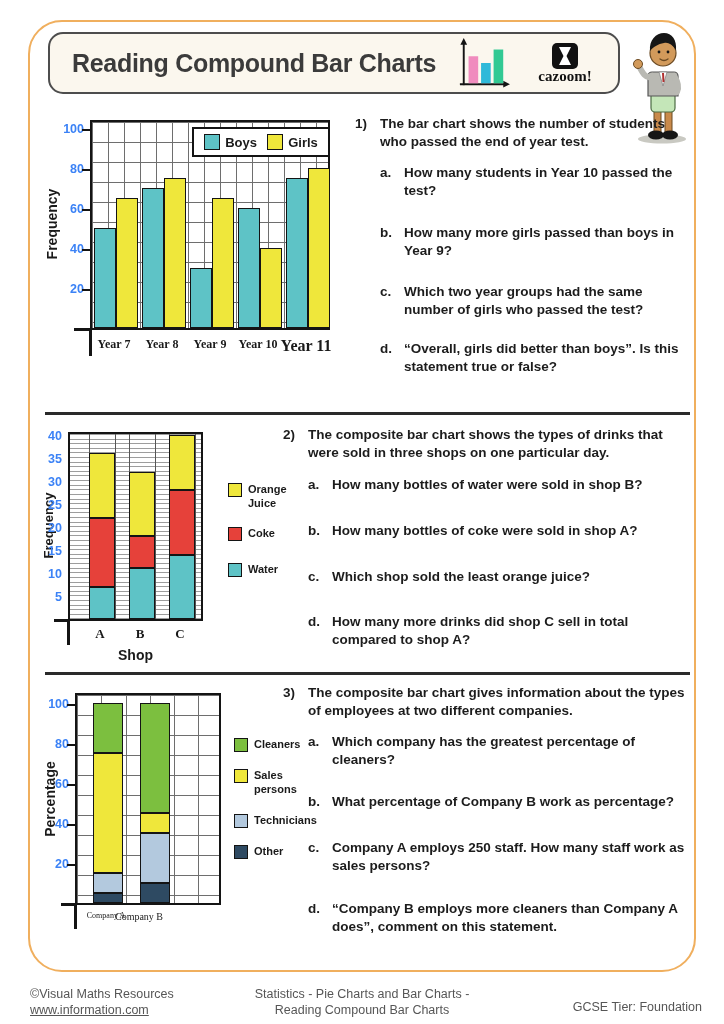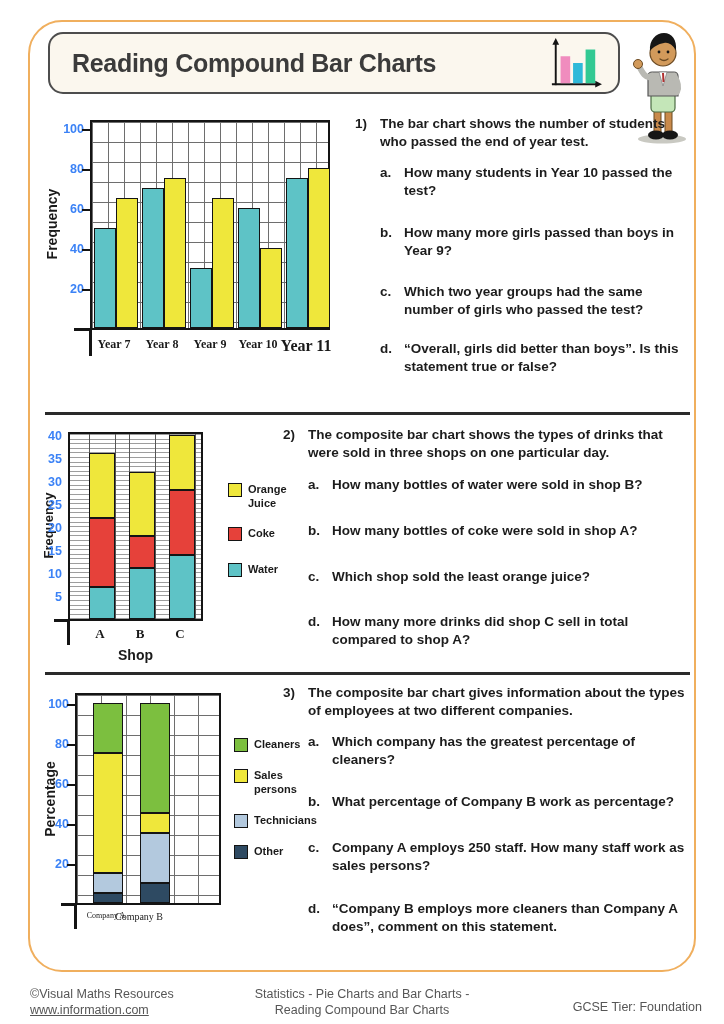--- a/index.html
+++ b/index.html
@@ -79,20 +79,27 @@
   <div id="page-title">Reading Compound Bar Charts</div>
   <svg id="chart-icon" viewBox="0 0 58 54">
     <line x1="9" y1="50" x2="9" y2="6" stroke="#141414" stroke-width="2"></line>
     <polygon points="9,1 5.5,8 12.5,8" fill="#141414"></polygon>
     <line x1="5" y1="49" x2="52" y2="49" stroke="#141414" stroke-width="2"></line>
     <polygon points="57,49 50,45.5 50,52.5" fill="#141414"></polygon>
     <rect id="icon-bar1" x="14" y="20" width="10" height="28" fill="#F08CBE"></rect>
     <rect id="icon-bar2" x="27" y="27" width="10" height="21" fill="#2FB9D9"></rect>
     <rect id="icon-bar3" x="40" y="13" width="10" height="35" fill="#32C993"></rect>
   </svg>
+  <div id="logo">
+    <svg width="28" height="28" viewBox="0 0 28 28">
+      <rect x="1" y="1" width="26" height="26" rx="5" fill="#111"></rect>
+      <polygon points="8,5 20,5 15.5,14 20,23 8,23 12.5,14" fill="#fff"></polygon>
+    </svg>
+    <div id="logo-text">cazoom!</div>
+  </div>
 </div>
 
 <svg class="abs" style="left:624px; top:28px;" width="76" height="118" viewBox="0 0 76 118">
   <ellipse cx="38" cy="111" rx="24" ry="4.5" fill="#c9c9c2"></ellipse>
   <rect x="30" y="80" width="7" height="26" fill="#C98A4B" stroke="#6b4a23"></rect>
   <rect x="41" y="80" width="7" height="26" fill="#C98A4B" stroke="#6b4a23"></rect>
   <ellipse cx="32" cy="107" rx="8" ry="4.5" fill="#161616"></ellipse>
   <ellipse cx="46" cy="107" rx="8" ry="4.5" fill="#161616"></ellipse>
   <path d="M27,66 h24 v14 a4,4 0 0 1 -4,4 h-16 a4,4 0 0 1 -4,-4 z" fill="#C4E6B8" stroke="#4c6b44" stroke-width="1.2"></path>
   <path d="M28,44 h22 a4,4 0 0 1 4,4 v20 h-30 v-20 a4,4 0 0 1 4,-4 z" fill="#B9B9B3" stroke="#565656" stroke-width="1.2"></path>
@@ -104,20 +111,30 @@
   <circle cx="39" cy="25" r="13" fill="#D29A5B" stroke="#6b4a23" stroke-width="1.2"></circle>
   <path d="M26,23 C25,12 32,5 40,5 C48,5 53,12 52,22 C48,16 44,14 40,15 C34,16 29,19 26,23 z" fill="#161616"></path>
   <circle cx="35" cy="24" r="1.4" fill="#161616"></circle>
   <circle cx="44" cy="24" r="1.4" fill="#161616"></circle>
   <path d="M36,31 q4,3 8,0" fill="none" stroke="#6b4a23" stroke-width="1.3" stroke-linecap="round"></path>
 </svg>
 
 <div class="abs" id="c1">
   <div class="rot-label" style="left:-58px; top:104px; width:130px;">Frequency</div>
   <div class="plot" id="c1-plot">
+    <div id="c1-legend">
+      <span class="item">
+          <span class="legend-swatch" style="background: rgb(94, 195, 198);"></span>
+          <span>Boys</span>
+        </span>
+      <span class="item">
+          <span class="legend-swatch" style="background: rgb(239, 231, 59);"></span>
+          <span>Girls</span>
+        </span>
+    </div>
   <div class="bar" style="left: 2px; bottom: 0px; width: 22px; height: 100px; background: rgb(94, 195, 198);"></div>
       <div class="bar" style="left: 24px; bottom: 0px; width: 22px; height: 130px; background: rgb(239, 231, 59);"></div>
       <div class="bar" style="left: 50px; bottom: 0px; width: 22px; height: 140px; background: rgb(94, 195, 198);"></div>
       <div class="bar" style="left: 72px; bottom: 0px; width: 22px; height: 150px; background: rgb(239, 231, 59);"></div>
       <div class="bar" style="left: 98px; bottom: 0px; width: 22px; height: 60px; background: rgb(94, 195, 198);"></div>
       <div class="bar" style="left: 120px; bottom: 0px; width: 22px; height: 130px; background: rgb(239, 231, 59);"></div>
       <div class="bar" style="left: 146px; bottom: 0px; width: 22px; height: 120px; background: rgb(94, 195, 198);"></div>
       <div class="bar" style="left: 168px; bottom: 0px; width: 22px; height: 80px; background: rgb(239, 231, 59);"></div>
       <div class="bar" style="left: 194px; bottom: 0px; width: 22px; height: 150px; background: rgb(94, 195, 198);"></div>
       <div class="bar" style="left: 216px; bottom: 0px; width: 22px; height: 160px; background: rgb(239, 231, 59);"></div>

